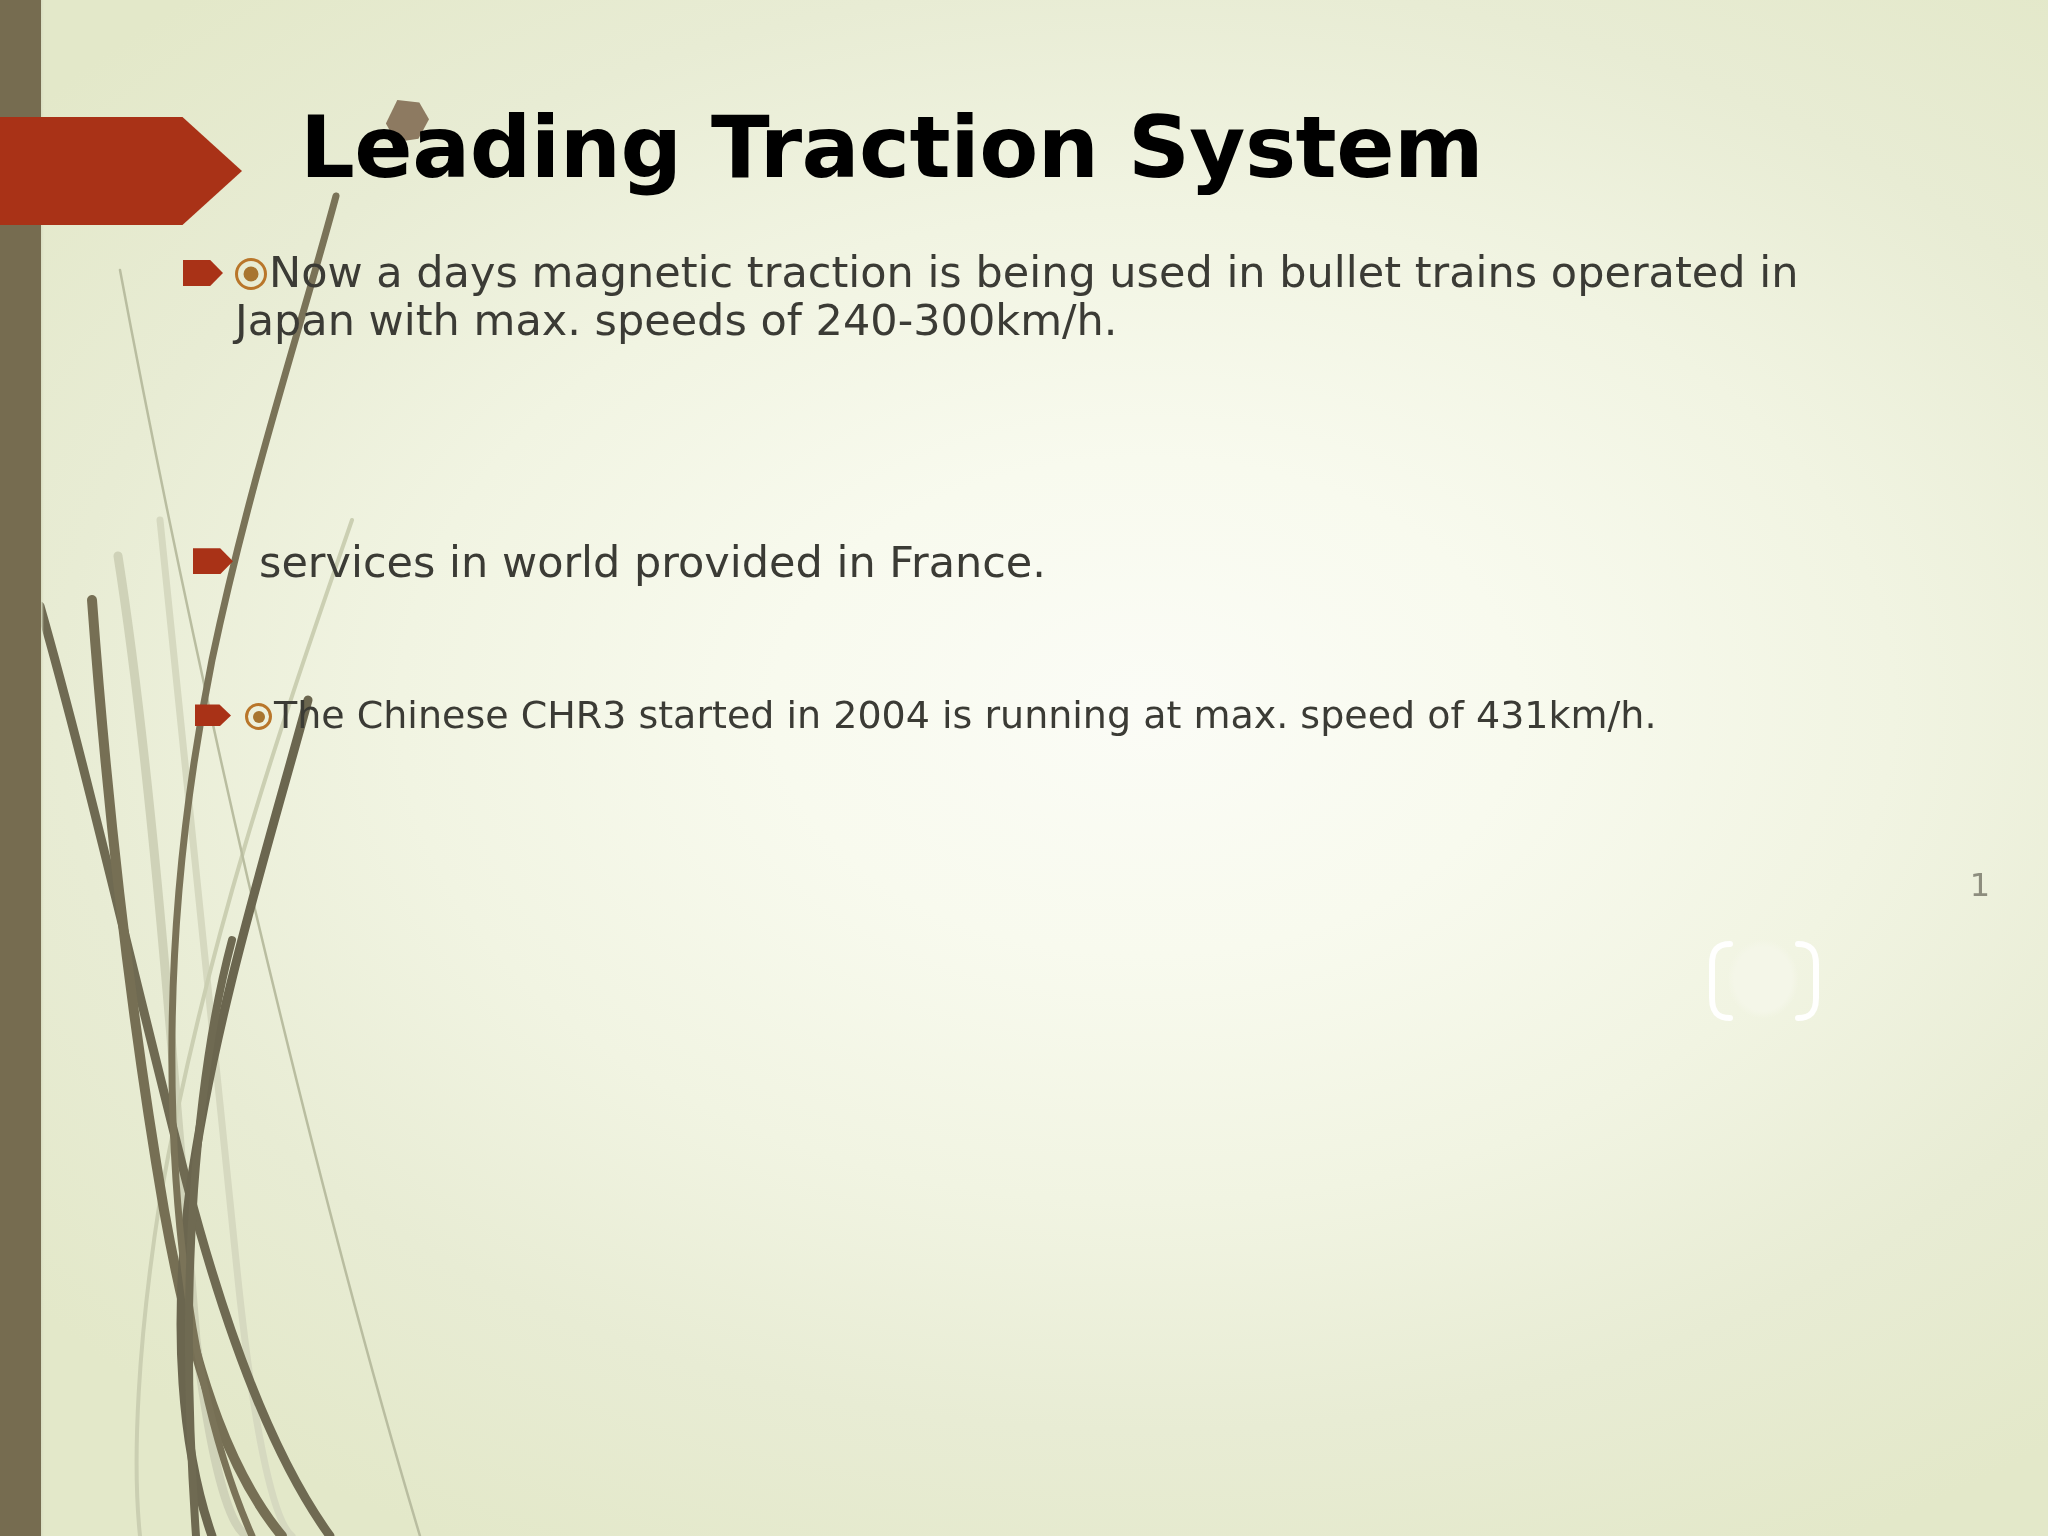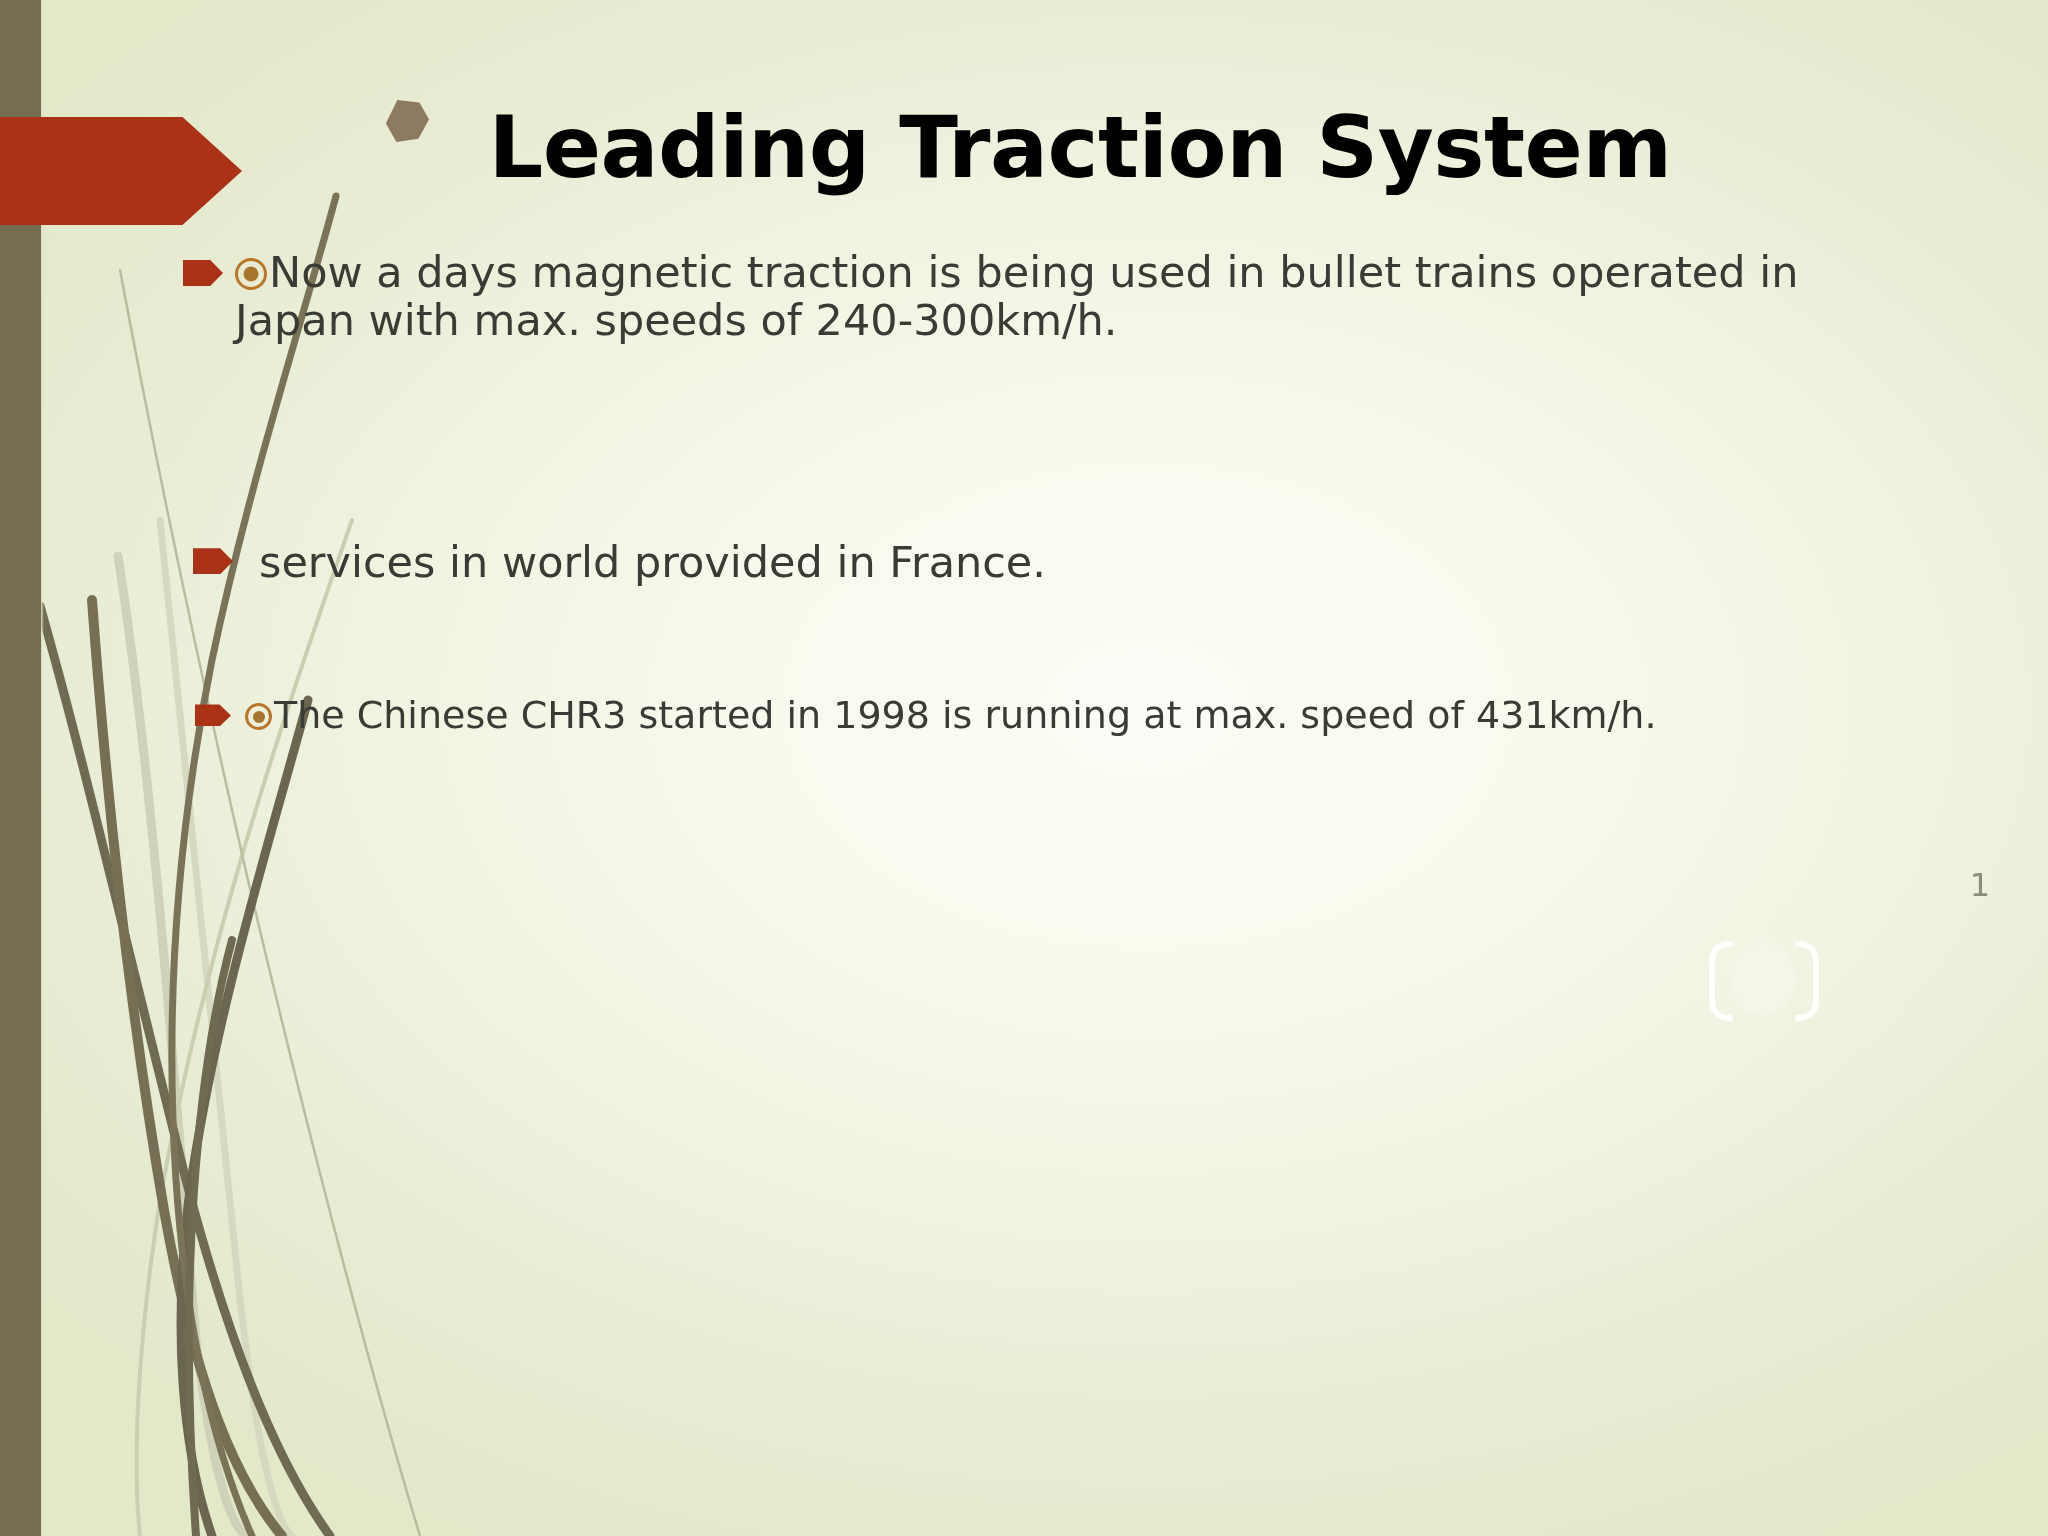--- a/index.html
+++ b/index.html
@@ -75,21 +75,20 @@
     clip-path: polygon(28% 0%, 78% 6%, 100% 46%, 76% 92%, 26% 100%, 2% 56%);
     filter: blur(0.4px);
   }
 
   
   .title {
     position: absolute;
     left: 300px;
     top: 104px;
     width: 1560px;
-    text-align: center;
     font-size: 86px;
     font-weight: bold;
     color: #000000;
     letter-spacing: -0.5px;
     line-height: 1.0;
     white-space: nowrap;
   }
 
   
   .body-block {
@@ -241,21 +240,21 @@
       <span class="para-text">
         <span>services in world provided in France.</span>
       </span>
     </div>
 
     <div class="gap-lg"></div>
 
     <div class="para" id="p4">
       <span class="arrow-mk"></span>
       <span class="para-text">
-        <span class="fisheye"></span><span>The Chinese CHR3 started in 1998 is running at max. speed of 431km/h.</span>
+        <span class="fisheye"></span><span>The Chinese CHR3 started in 2004 is running at max. speed of 431km/h.</span>
       </span>
     </div>
 
   </div>
 
   <div class="bracket-mid"></div>
   <svg class="bracket-artifact-svg" style="position:absolute;left:1706px;top:938px;width:116px;height:86px;">
     <path d="M 24 6 C 10 6 6 14 6 26 L 6 60 C 6 72 10 80 24 80" stroke="rgba(255,255,255,0.95)" stroke-width="6" fill="none" stroke-linecap="round"></path>
     <path d="M 92 6 C 106 6 110 14 110 26 L 110 60 C 110 72 106 80 92 80" stroke="rgba(255,255,255,0.95)" stroke-width="6" fill="none" stroke-linecap="round"></path>
   </svg>

